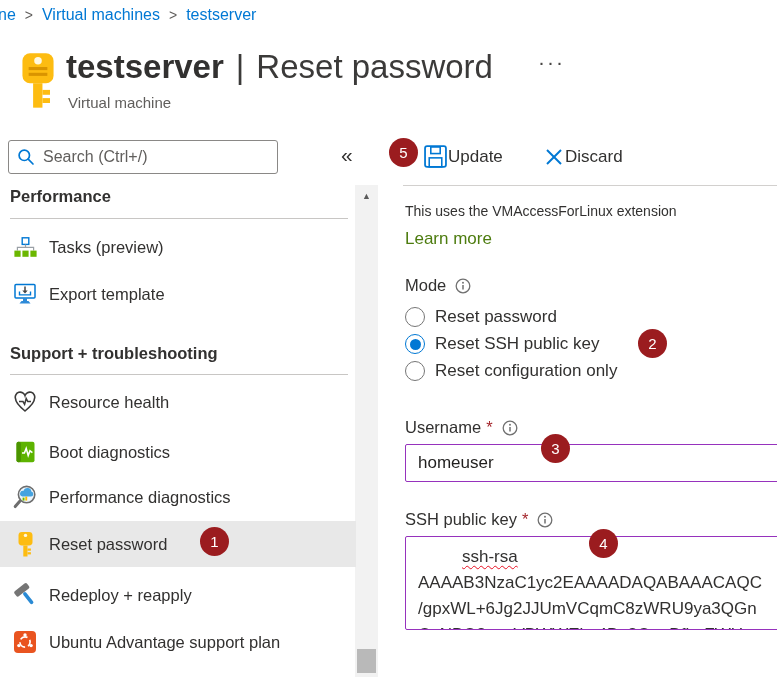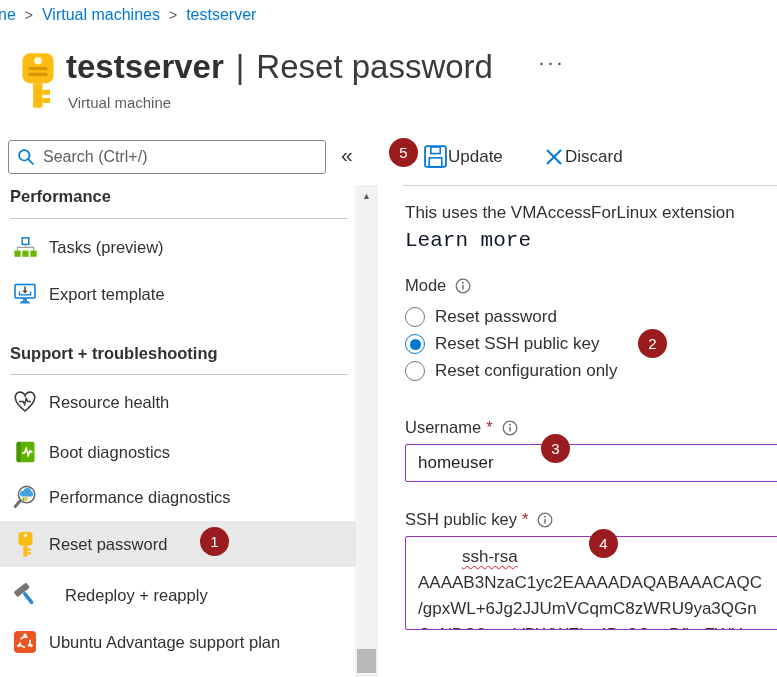--- a/index.html
+++ b/index.html
@@ -14,21 +14,21 @@
   
   .header-key { position:absolute; left:18px; top:53px; }
   .page-title { position:absolute; left:66px; top:48px; font-size:33px; color:#323130; white-space:nowrap; }
   .title-primary { font-weight:700; }
   .title-divider { font-weight:400; color:#3b3a39; margin:0 12px; }
   .title-secondary { font-weight:400; color:#3b3a39; }
   .title-ellipsis { position:absolute; left:538px; top:50px; font-size:21px; color:#484644; letter-spacing:2px; cursor:pointer; }
   .subtitle { position:absolute; left:68px; top:94px; font-size:15px; color:#605e5c; }
 
   
-  .search-box { position:absolute; left:8px; top:140px; width:318px; height:34px; border:1px solid #8a8886; border-radius:3px; background:#fff; display:flex; align-items:center; padding:0 8px; }
+  .search-box { position:absolute; left:8px; top:140px; width:270px; height:34px; border:1px solid #8a8886; border-radius:3px; background:#fff; display:flex; align-items:center; padding:0 8px; }
   .search-box input { border:none; outline:none; font-size:16px; color:#323130; font-family:"Liberation Sans",sans-serif; width:100%; margin-left:8px; }
   .search-box input::placeholder { color:#605e5c; }
   .collapse-btn { position:absolute; left:341px; top:143px; font-size:21px; color:#323130; cursor:pointer; }
 
   
   .scrollbar { position:absolute; left:355px; top:185px; width:23px; height:492px; background:#f2f2f2; }
   .scroll-up { position:absolute; left:0; top:6px; width:23px; text-align:center; font-size:9px; color:#5a5a5a; cursor:pointer; }
   .scroll-thumb { position:absolute; left:2px; top:464px; width:19px; height:24px; background:#b9b9b9; cursor:pointer; }
 
   
@@ -42,22 +42,22 @@
 
   
   .badge { position:absolute; width:29px; height:29px; border-radius:50%; background:#9b1c1f; color:#fff; font-size:15px; display:flex; align-items:center; justify-content:center; z-index:9; }
 
   
   .tb-btn { position:absolute; display:flex; align-items:center; cursor:pointer; }
   .tb-label { font-size:17px; color:#323130; margin-left:1px; }
   .tb-divider { position:absolute; left:403px; top:185px; width:374px; height:1px; background:#d2d0ce; }
 
   
-  .intro-text { position:absolute; left:405px; top:203px; width:372px; font-size:17px; color:#323130; white-space:nowrap; overflow:hidden; }
-  .learn-more { position:absolute; left:405px; top:229px; font-size:21px; color:#0f172a; cursor:pointer;font-family:Liberation Mono, monospace; }
+  .intro-text { position:absolute; left:405px; top:203px; width:372px; font-size:14px; color:#323130; white-space:nowrap; overflow:hidden; }
+  .learn-more { position:absolute; left:405px; top:229px; font-size:17px; color:#4d7c0f; cursor:pointer; }
   .field-label-row { position:absolute; display:flex; align-items:center; font-size:16.5px; color:#323130; }
   .req { color:#a4262c; margin-left:5px; }
   .info-icon { margin-left:9px; display:flex; }
   .radio-row { position:absolute; left:405px; display:flex; align-items:center; cursor:pointer; height:24px; }
   .radio-circle { width:20px; height:20px; border:1px solid #767676; border-radius:50%; background:#fff; flex:0 0 auto; display:flex; align-items:center; justify-content:center; }
   .radio-row.selected .radio-circle { border-color:#0078d4; }
   .radio-dot { width:11px; height:11px; border-radius:50%; background:transparent; }
   .radio-row.selected .radio-dot { background:#0078d4; }
   .radio-label { margin-left:10px; font-size:17px; color:#323130; }
   .text-input { position:absolute; left:405px; width:380px; height:38px; border:1.6px solid #9632bd; border-radius:2px; background:#fff; font-size:17px; color:#201f1e; padding:0 12px; display:flex; align-items:center; }
@@ -180,21 +180,21 @@
         <rect x="2" y="0" width="14" height="13.5" rx="3.4" fill="#fdbc11"></rect>
         <circle cx="9" cy="3.4" r="1.7" fill="#fff8e0"></circle>
         <rect x="6.8" y="13.5" width="4.2" height="11" fill="#fdbc11"></rect>
         <rect x="11" y="16.5" width="3.4" height="2.2" fill="#fdbc11"></rect>
         <rect x="11" y="20.2" width="3.4" height="2.2" fill="#fdbc11"></rect>
       </svg>
     </span>
     <span class="nav-label">Reset password</span>
   </div>
 
-  <div class="nav-item" style="top:572px;gap:16px;">
+  <div class="nav-item" style="top:572px;">
     <span class="nav-icon">
       <svg width="24" height="24" viewBox="-1 -1 24 24">
         <g transform="rotate(-38 11 10)">
           <rect x="3" y="1.5" width="16" height="6.5" rx="2" fill="#757575"></rect>
           <rect x="9.2" y="8" width="3.6" height="14.5" rx="1.8" fill="#2a8ad4"></rect>
         </g>
       </svg>
     </span>
     <span class="nav-label">Redeploy + reapply</span>
   </div>

